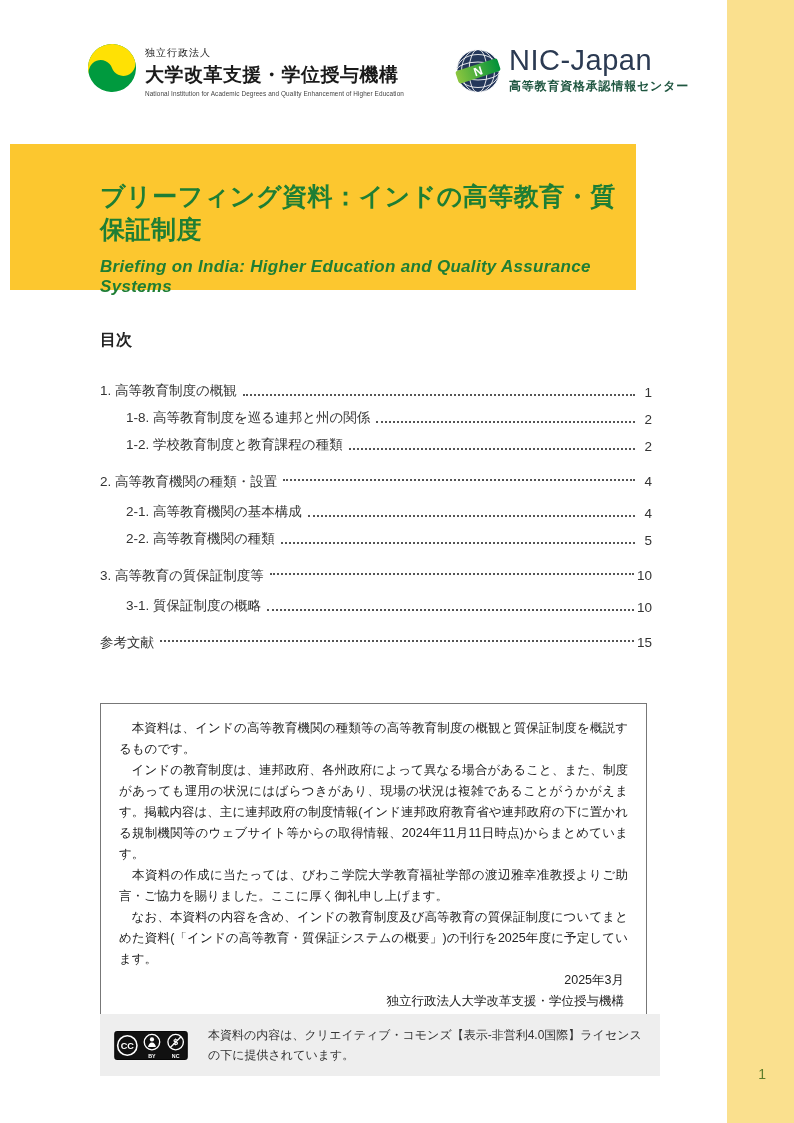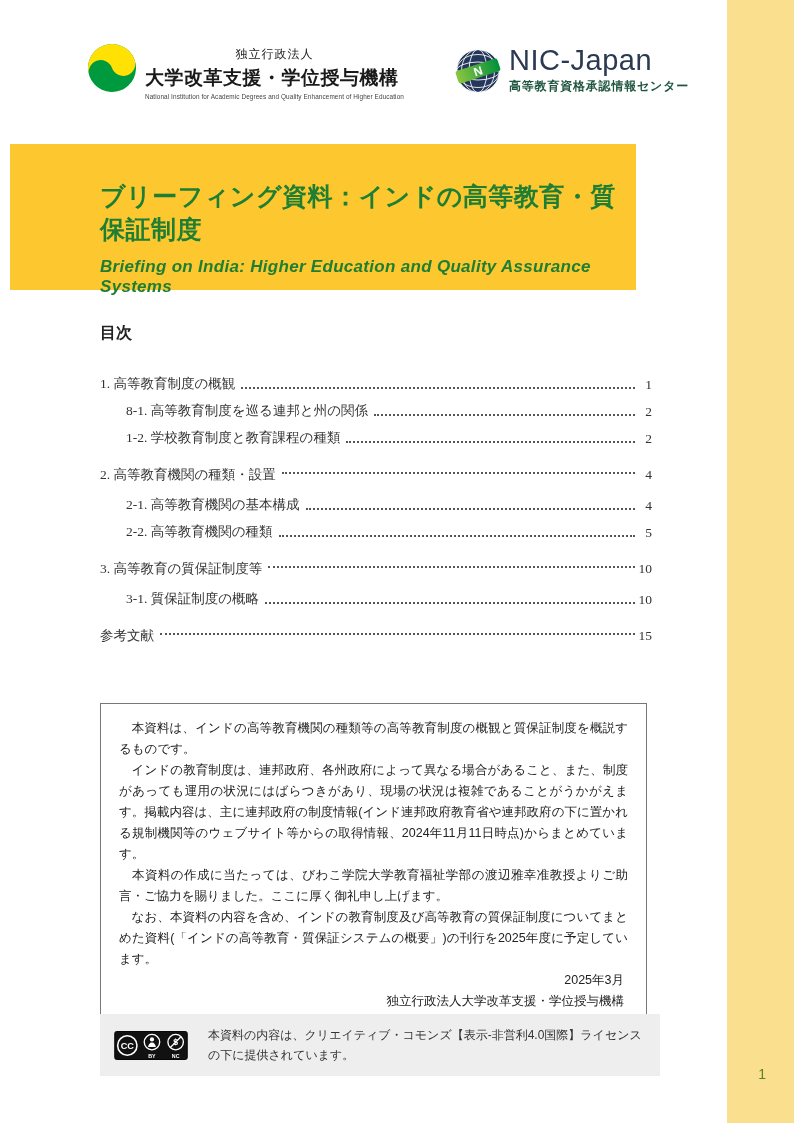--- a/index.html
+++ b/index.html
@@ -7,35 +7,35 @@
   body {
     width:794px; height:1123px; position:relative; overflow:hidden;
     font-family:"Liberation Sans","DejaVu Sans",sans-serif; color:#222;
   }
   .side-strip { position:absolute; top:0; right:0; width:67px; height:1123px; background:#FAE08E; }
 
   
   .masthead { position:absolute; top:0; left:0; width:727px; height:144px; background:#fff; }
   .niad { position:absolute; left:88px; top:44px; display:flex; gap:9px; align-items:flex-start; }
   .niad-text { padding-top:2px; }
-  .org-type { font-size:12px; color:#222; letter-spacing:1px;text-align:center; }
+  .org-type { font-size:10px; color:#222; letter-spacing:1px; }
   .org-name { font-size:19px; font-weight:700; color:#1a1a1a; letter-spacing:.5px; margin-top:2px; }
   .org-en  { font-size:6.4px; color:#444; margin-top:2px; letter-spacing:.1px; }
 
   .nic { position:absolute; left:455px; top:46px; display:flex; gap:8px; align-items:center; }
   .nic-word { font-size:29px; font-weight:500; color:#2B3A52; letter-spacing:.5px; line-height:1; }
   .nic-sub  { font-size:12px; font-weight:700; color:#1F5640; letter-spacing:.8px; margin-top:3px; }
 
   
   .banner { position:absolute; left:10px; top:144px; width:626px; height:146px; background:#FCC72F; padding:36px 0 0 90px; }
   .banner h1 { font-size:25px; font-weight:700; color:#1E7E34; letter-spacing:.5px; }
   .banner-en { margin-top:11px; font-size:17px; font-weight:600; font-style:italic; color:#1E7E34; letter-spacing:.3px; }
 
   
-  .toc { position:absolute; left:100px; top:323px; width:552px;font-family:Liberation Serif, serif; }
+  .toc { position:absolute; left:100px; top:330px; width:552px; }
   .toc h2 { font-size:16px; font-weight:600; color:#222; margin-bottom:24px; }
   .toc-row { display:flex; align-items:flex-end; height:27px; font-size:13.5px; color:#333; }
   .toc-row.gap { margin-top:13px;align-items:center; }
   .toc-row.sub { padding-left:26px; }
   .toc-label { white-space:nowrap; padding-bottom:2px; }
   .dots { flex:1; border-bottom:2px dotted #555; margin:0 3px 6px 6px; }
   .toc-page { min-width:14px; text-align:right; padding-bottom:2px; }
 
   
   .notice { position:absolute; left:100px; top:703px; width:547px; border:1px solid #777; background:#fff; padding:14px 18px 14px 18px; }
@@ -107,21 +107,21 @@
 
 <section class="toc">
   <h2>目次</h2>
   <div class="toc-list">
       <div class="toc-row">
         <span class="toc-label">1.  高等教育制度の概観</span>
         <span class="dots"></span>
         <span class="toc-page">1</span>
       </div>
       <div class="toc-row sub">
-        <span class="toc-label">8-1. 高等教育制度を巡る連邦と州の関係</span>
+        <span class="toc-label">1-8. 高等教育制度を巡る連邦と州の関係</span>
         <span class="dots"></span>
         <span class="toc-page">2</span>
       </div>
       <div class="toc-row sub">
         <span class="toc-label">1-2. 学校教育制度と教育課程の種類</span>
         <span class="dots"></span>
         <span class="toc-page">2</span>
       </div>
       <div class="toc-row gap">
         <span class="toc-label">2.  高等教育機関の種類・設置</span>

